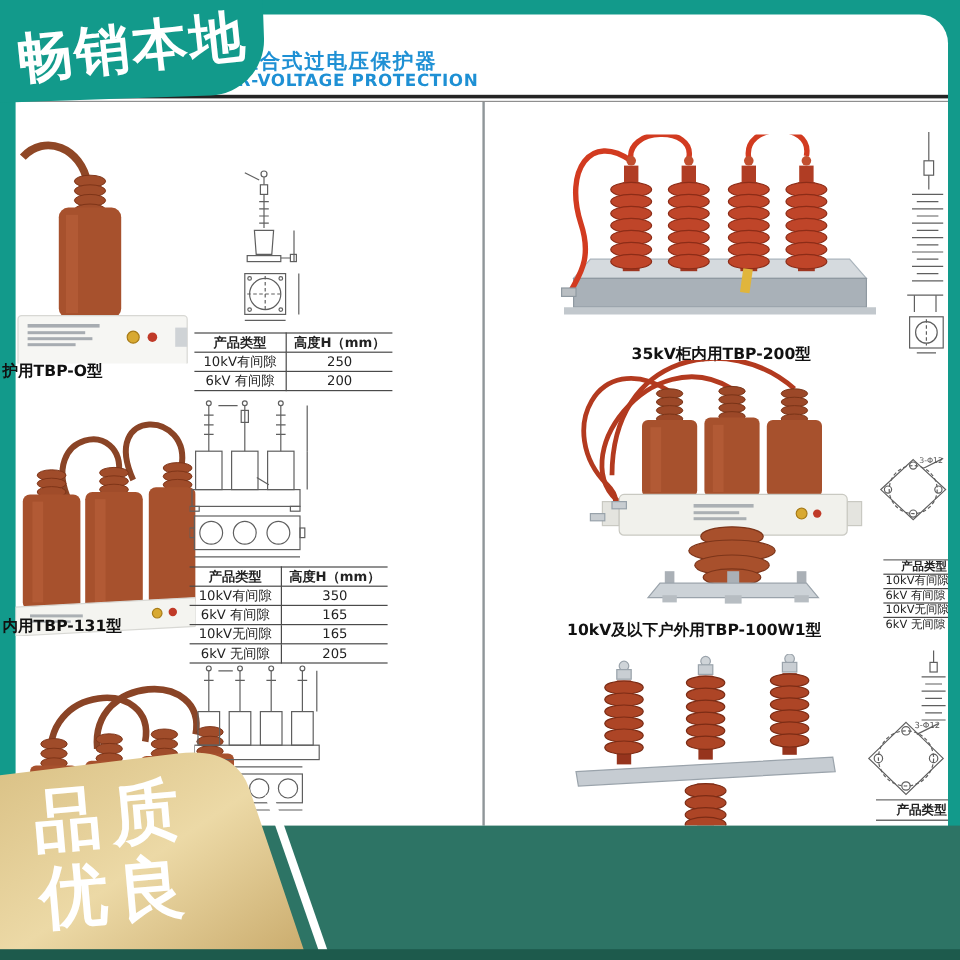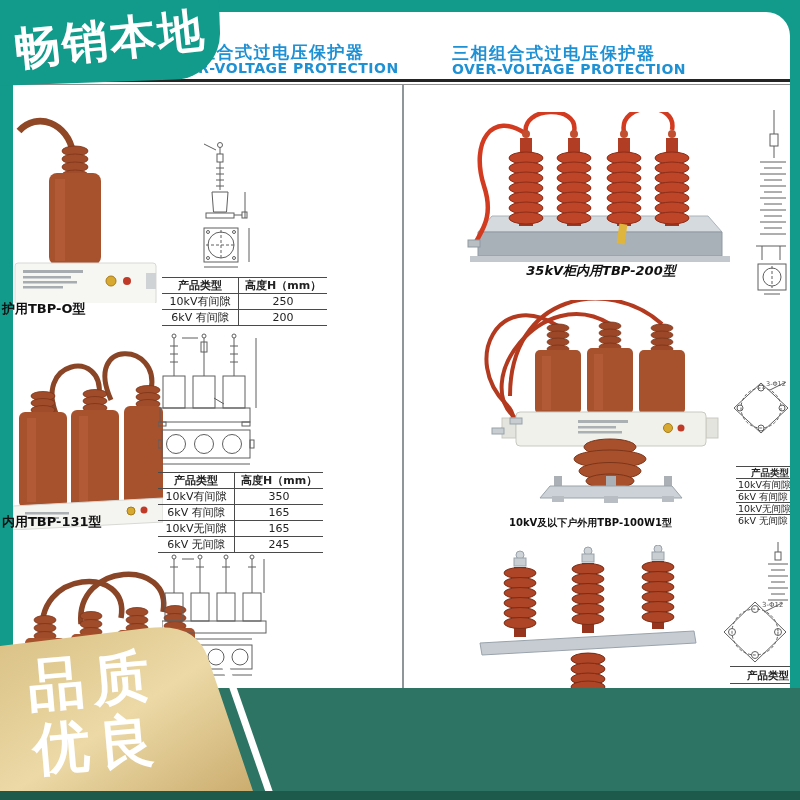--- a/index.html
+++ b/index.html
@@ -51,24 +51,20 @@
 <div class="stage">
   <div class="card"></div>
 
   <div class="rule-dark"></div>
   <div class="rule-grey"></div>
   <div class="divider"></div>
 
   <div class="colhead" style="left:198px;top:43px;">
     <div class="cn">组合式过电压保护器</div>
     <div class="en">R-VOLTAGE PROTECTION</div>
-  </div>
-  <div class="colhead" style="left:452px;top:44px;">
-    <div class="cn">三相组合式过电压保护器</div>
-    <div class="en">OVER-VOLTAGE PROTECTION</div>
   </div>
 
   <div class="ribbon"></div>
   <div class="ribbon-text">畅销本地</div>
 
   <svg style="left:13px;top:115px;" width="145" height="188" viewBox="0 0 145 188">
     <path d="M60,38 C55,8 24,-4 6,16" stroke="#8f4726" stroke-width="6.5" fill="none"></path>
     <g fill="#a04c2a" stroke="#7c3317" stroke-width="0.8">
       <ellipse cx="62" cy="36" rx="13" ry="5"></ellipse>
         <ellipse cx="62" cy="44" rx="13" ry="5"></ellipse>
@@ -217,21 +213,21 @@
       <tr>
         <td>6kV 有间隙</td>
         <td>165</td>
         </tr>
       <tr>
         <td>10kV无间隙</td>
         <td>165</td>
         </tr>
       <tr>
         <td>6kV 无间隙</td>
-        <td>245</td>
+        <td>205</td>
         </tr>
     </tbody>
   </table>
 
   <svg style="left:13px;top:556px;" width="185" height="132" viewBox="0 0 185 132">
     <path d="M30,80 C20,14 118,8 108,62" stroke="#8a4426" stroke-width="5.5" fill="none"></path>
     <path d="M68,68 C62,6 160,2 150,56" stroke="#8a4426" stroke-width="5.5" fill="none"></path>
     <g fill="#a04c2a" stroke="#7c3317" stroke-width="0.8">
       <ellipse cx="32" cy="64" rx="11" ry="4.5"></ellipse>
         <ellipse cx="32" cy="72" rx="11" ry="4.5"></ellipse>
@@ -337,21 +333,21 @@
           <ellipse cx="0" cy="56" rx="17" ry="6" fill="#bf4529" stroke="#8c2c17"></ellipse>
         <ellipse cx="0" cy="66" rx="17" ry="6" fill="#bf4529" stroke="#8c2c17"></ellipse>
           <ellipse cx="0" cy="76" rx="17" ry="6" fill="#bf4529" stroke="#8c2c17"></ellipse>
         <ellipse cx="0" cy="86" rx="17" ry="6" fill="#bf4529" stroke="#8c2c17"></ellipse>
           <ellipse cx="0" cy="96" rx="17" ry="6" fill="#bf4529" stroke="#8c2c17"></ellipse>
         <ellipse cx="0" cy="106" rx="17" ry="6" fill="#bf4529" stroke="#8c2c17"></ellipse>
         </g>
       <rect x="156" y="112" width="8" height="20" fill="#e0b53c" transform="rotate(8 160 122)"></rect>
     </g>
   </svg>
-  <div class="caption center" style="left:462px;top:262px;width:278px;font-style:italic;">35kV柜内用TBP-200型</div>
+  <div class="caption center" style="left:462px;top:286px;width:278px;">35kV柜内用TBP-200型</div>
 
   <svg style="left:458px;top:300px;" width="265" height="218" viewBox="0 0 265 218">
     <path d="M100,26 C40,-12 4,60 48,104 C62,118 52,128 40,131" stroke="#b33a1f" stroke-width="4" fill="none"></path>
     <path d="M152,24 C84,-18 10,84 60,120" stroke="#b33a1f" stroke-width="4" fill="none"></path>
     <path d="M204,24 C150,-24 52,-6 52,96" stroke="#b33a1f" stroke-width="4" fill="none"></path>
     <g fill="#9c4828" stroke="#773216" stroke-width="0.8">
       <ellipse cx="100" cy="28" rx="11" ry="4"></ellipse>
         <ellipse cx="100" cy="35" rx="11" ry="4"></ellipse>
         <ellipse cx="100" cy="42" rx="11" ry="4"></ellipse>
         <ellipse cx="100" cy="49" rx="11" ry="4"></ellipse>
@@ -387,21 +383,21 @@
     <ellipse cx="152" cy="171" rx="31" ry="8.5" fill="#a8502c" stroke="#7c351a"></ellipse>
     <ellipse cx="152" cy="181" rx="24" ry="7" fill="#a8502c" stroke="#7c351a"></ellipse>
     <rect x="96" y="176" width="8" height="10" fill="#aab0b6"></rect>
       <rect x="206" y="176" width="8" height="10" fill="#aab0b6"></rect>
     <rect x="148" y="176" width="10" height="12" fill="#aab0b6"></rect>
     <polygon points="92,186 214,186 224,198 82,198" fill="#ccd2d7" stroke="#9aa3ab"></polygon>
     <rect x="94" y="196" width="12" height="6" fill="#b7bdc2"></rect>
       <rect x="204" y="196" width="12" height="6" fill="#b7bdc2"></rect>
     <rect x="146" y="196" width="14" height="7" fill="#b7bdc2"></rect>
   </svg>
-  <div class="caption center" style="left:458px;top:516px;width:265px;font-size:10px;">10kV及以下户外用TBP-100W1型</div>
+  <div class="caption center" style="left:446px;top:516px;width:265px;font-size:13px;">10kV及以下户外用TBP-100W1型</div>
 
   <svg style="left:462px;top:545px;" width="250" height="143" viewBox="0 0 250 143">
     <g>
       <g transform="translate(58,0)">
         <circle cx="0" cy="10" r="4" fill="#cfd4d8" stroke="#9aa3ab"></circle>
           <rect x="-6" y="13" width="12" height="8" fill="#c9ced3" stroke="#9aa3ab"></rect>
         <rect x="-6" y="22" width="12" height="70" fill="#96341d"></rect>
         <ellipse cx="0" cy="28" rx="16" ry="5.5" fill="#ad4526" stroke="#7c2c15"></ellipse>
           <ellipse cx="0" cy="38" rx="16" ry="5.5" fill="#ad4526" stroke="#7c2c15"></ellipse>
         <ellipse cx="0" cy="48" rx="16" ry="5.5" fill="#ad4526" stroke="#7c2c15"></ellipse>

